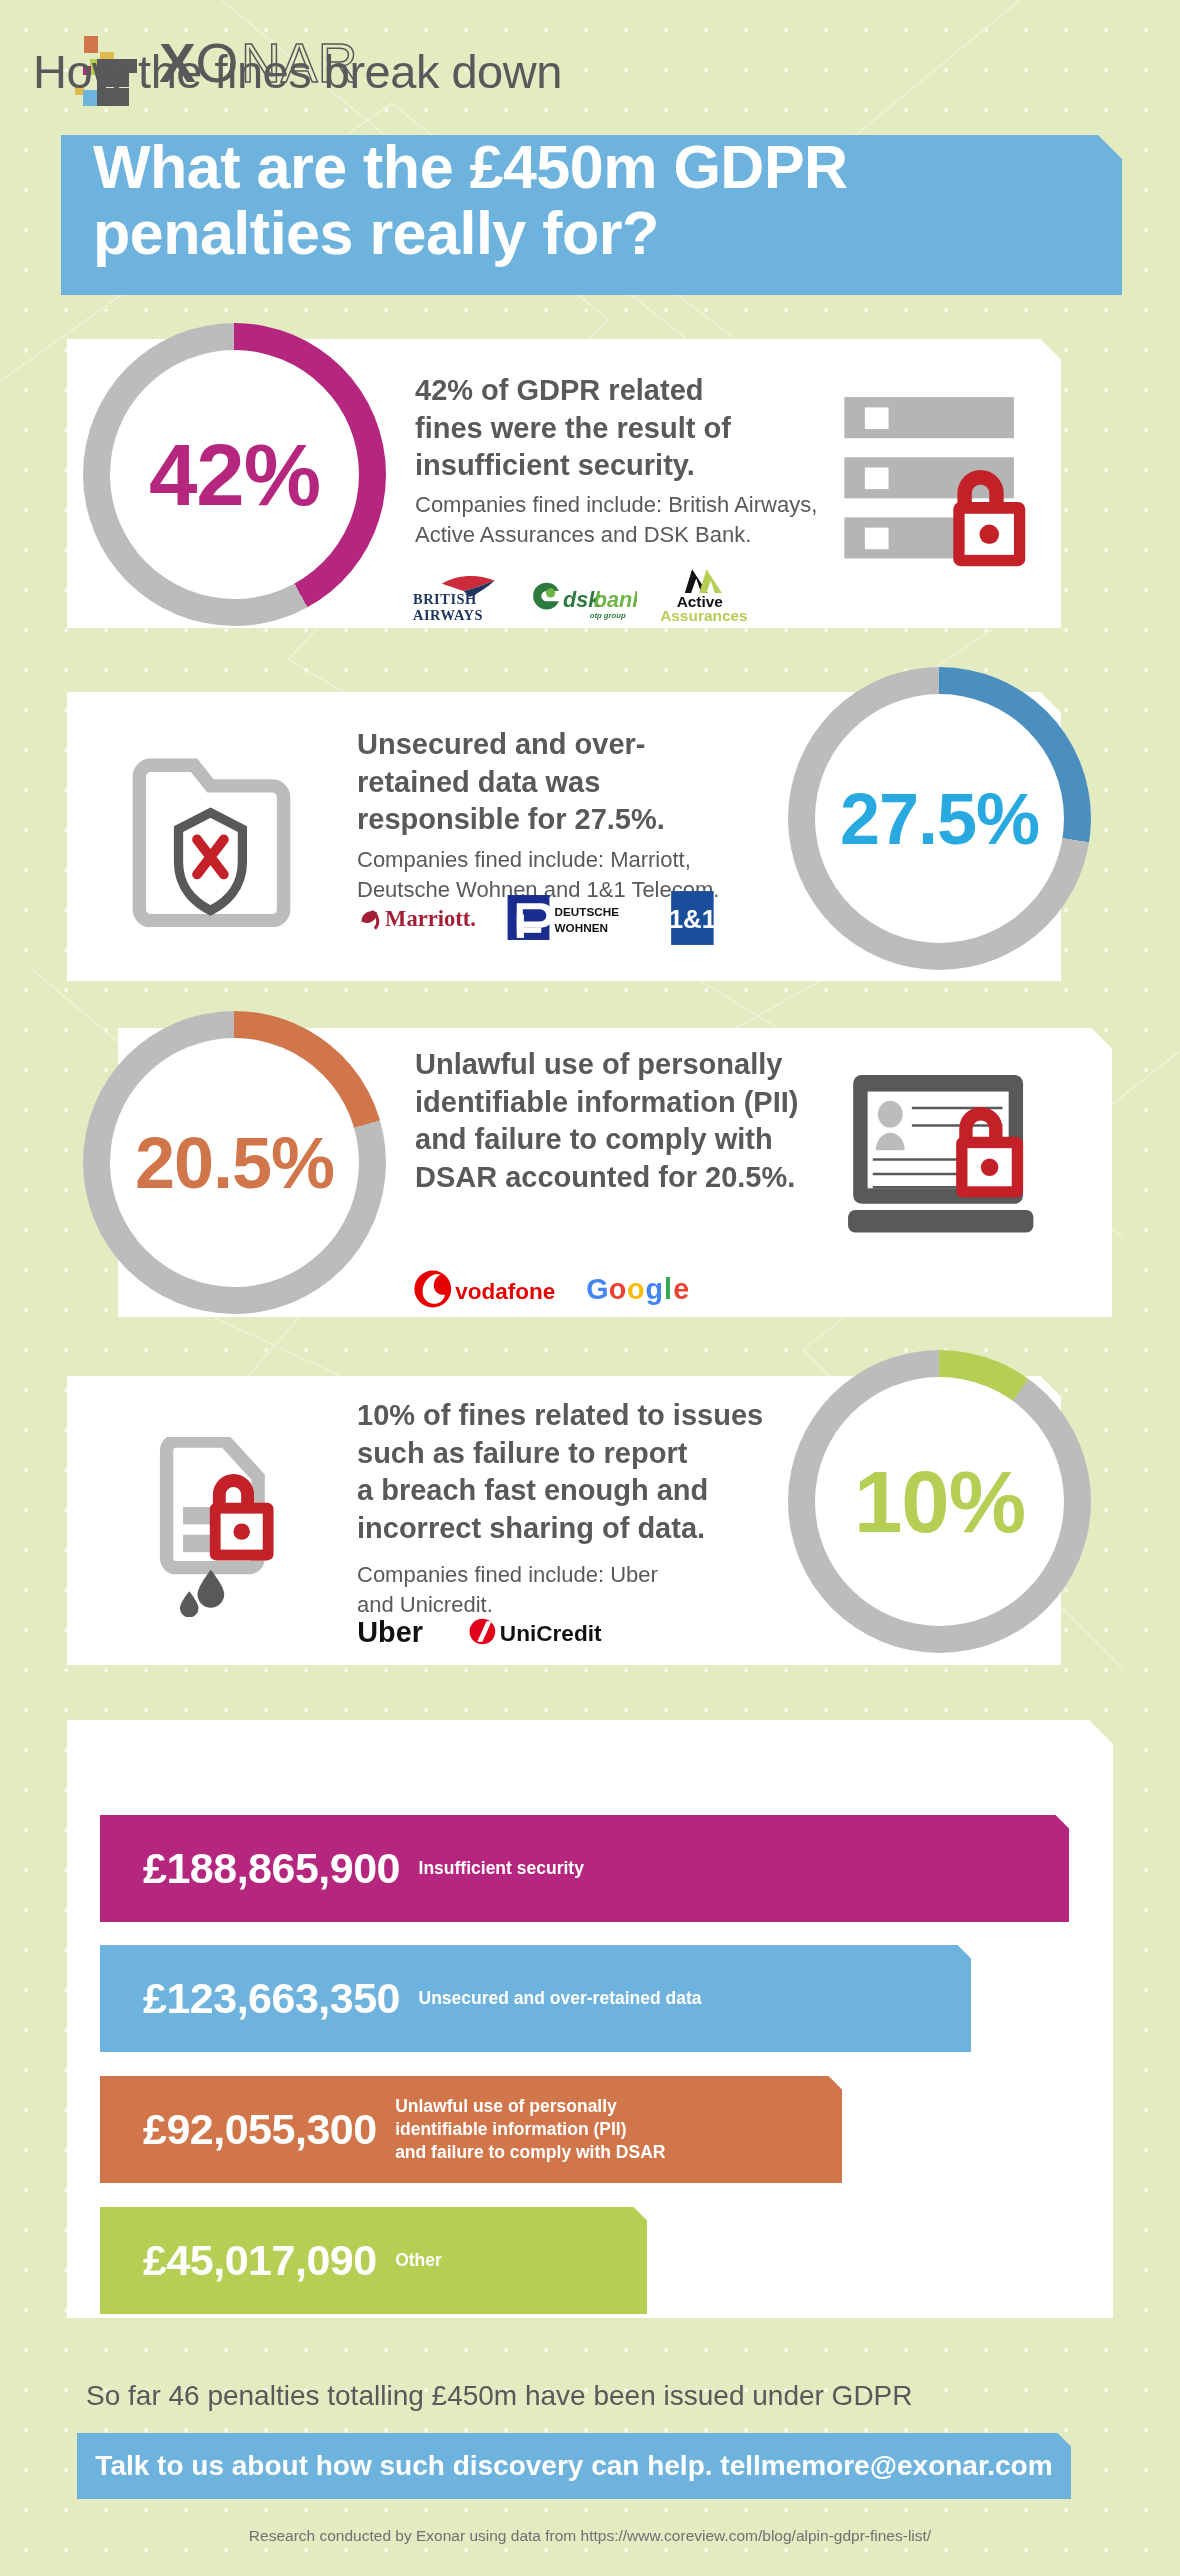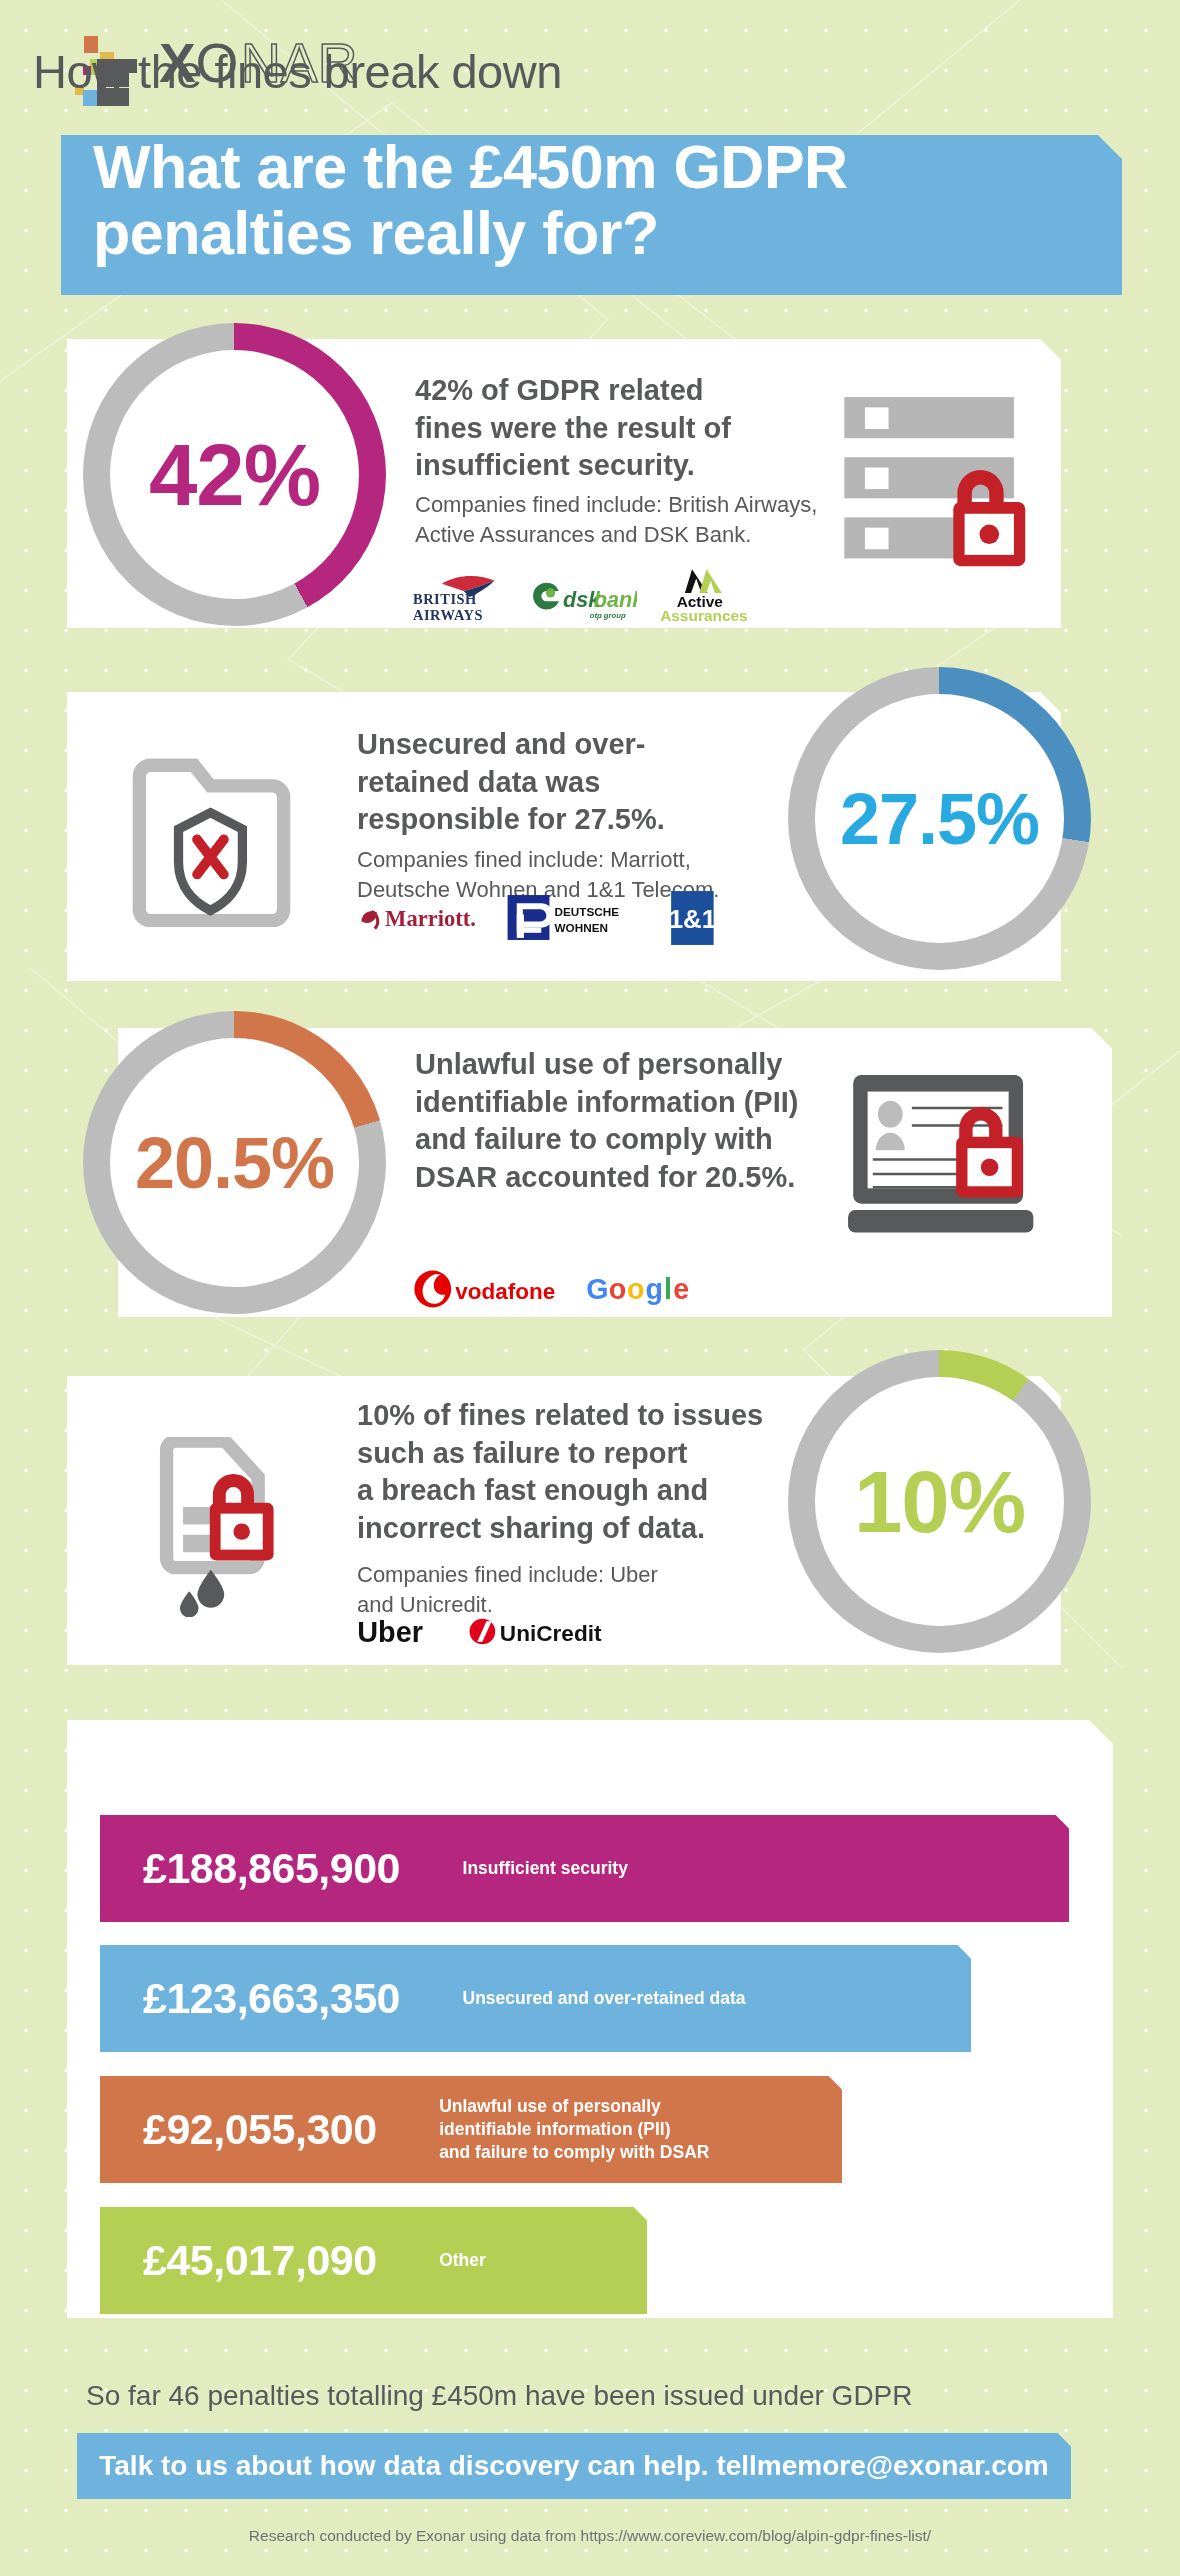--- a/index.html
+++ b/index.html
@@ -107,21 +107,21 @@
     position:absolute;
     display:flex; align-items:center;
     clip-path: polygon(0 0, calc(100% - 13.4px) 0, 100% 13.4px, 100% 100%, 0 100%);
   }
   .bar .amount {
     color:#fff; font-weight:700; font-size:43px; letter-spacing:-0.5px;
     padding-left:43px; white-space:nowrap;
   }
   .bar .barlabel {
     color:#fff; font-weight:700; font-size:17.5px; line-height:1.30;
-    padding-left:18.5px; white-space:pre-line;margin-left:44px;
+    padding-left:18.5px; white-space:pre-line;
   }
 
   
   #footer-line {
     position:absolute; left:86px; top:2380px;
     font-size:28px; color:#58595b; font-weight:400;
   }
   #cta {
     position:absolute; left:77px; top:2433px; width:994px; height:66px;
     background:#6db3de;
@@ -408,19 +408,19 @@
   </div>
 
   <div class="bar" style="left:100px; top:2207px; width:547px; height:107px; background:#b5cf55;">
     <div class="amount">£45,017,090</div>
     <div class="barlabel">Other</div>
   </div>
 
   <div id="footer-line">So far 46 penalties totalling £450m have been issued under GDPR</div>
 
   <div id="cta">
-    <span id="cta-text">Talk to us about how data discovery can help. tellmemore@exonar.com</span>
+    <span id="cta-text">Talk to us about how such discovery can help. tellmemore@exonar.com</span>
   </div>
 
   <div id="source">Research conducted by Exonar using data from https://www.coreview.com/blog/alpin-gdpr-fines-list/</div>
 
 </div>
 
 
 </body></html>

